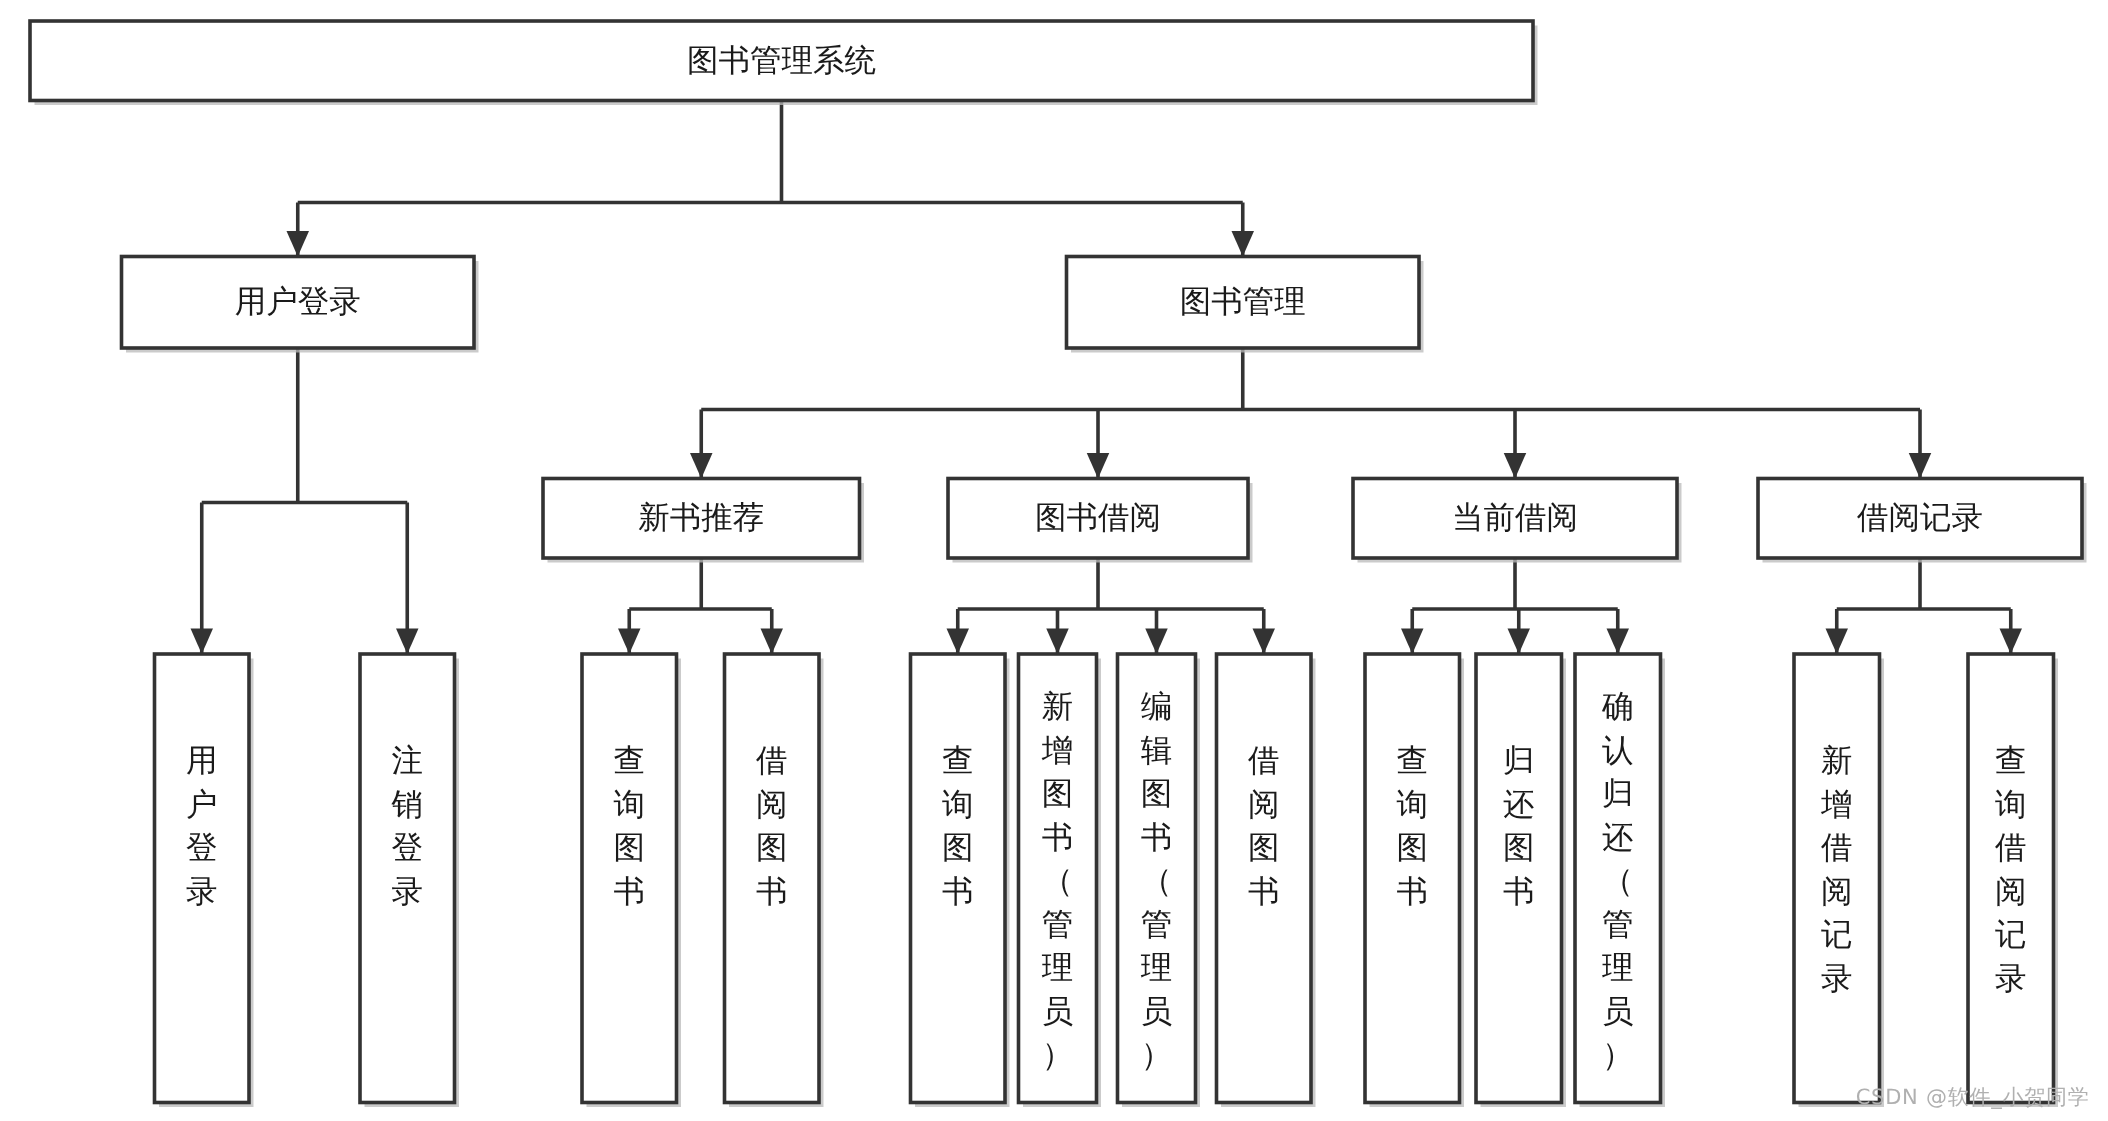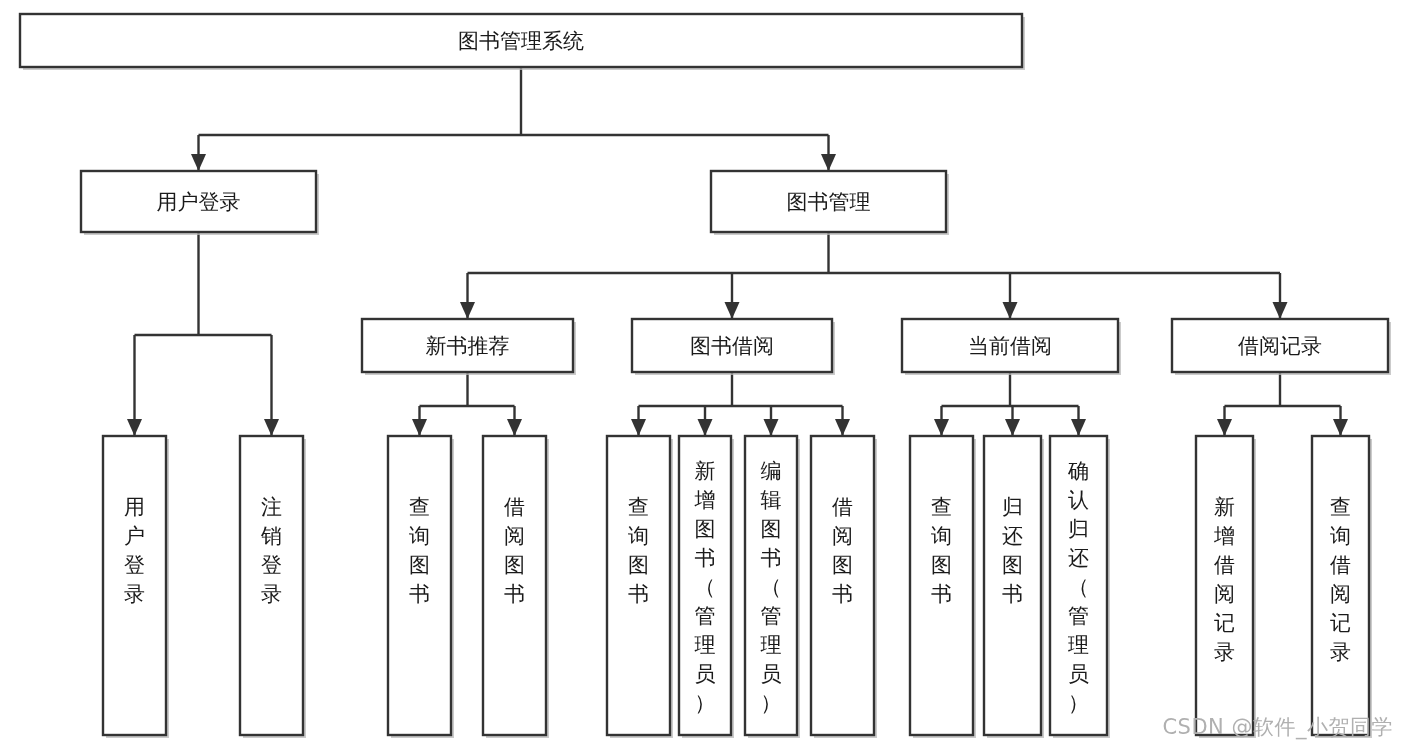--- a/index.html
+++ b/index.html
@@ -58,21 +58,21 @@
     font-family: "DejaVu Sans", "Liberation Sans", sans-serif;
     font-size: 21px;
     fill: #1a1a1a;
     text-anchor: middle;
   }
   .watermark-text {
     position: absolute;
     right: 12px;
     bottom: 6px;
     font-family: "DejaVu Sans", "Liberation Sans", sans-serif;
-    font-size: 21px;
+    font-size: 14px;
     color: #b0b0b0;
     letter-spacing: 0.5px;
     white-space: nowrap;
     user-select: none;
   }
 </style>
 </head>
 <body>
 
 <div id="diagram-root">

